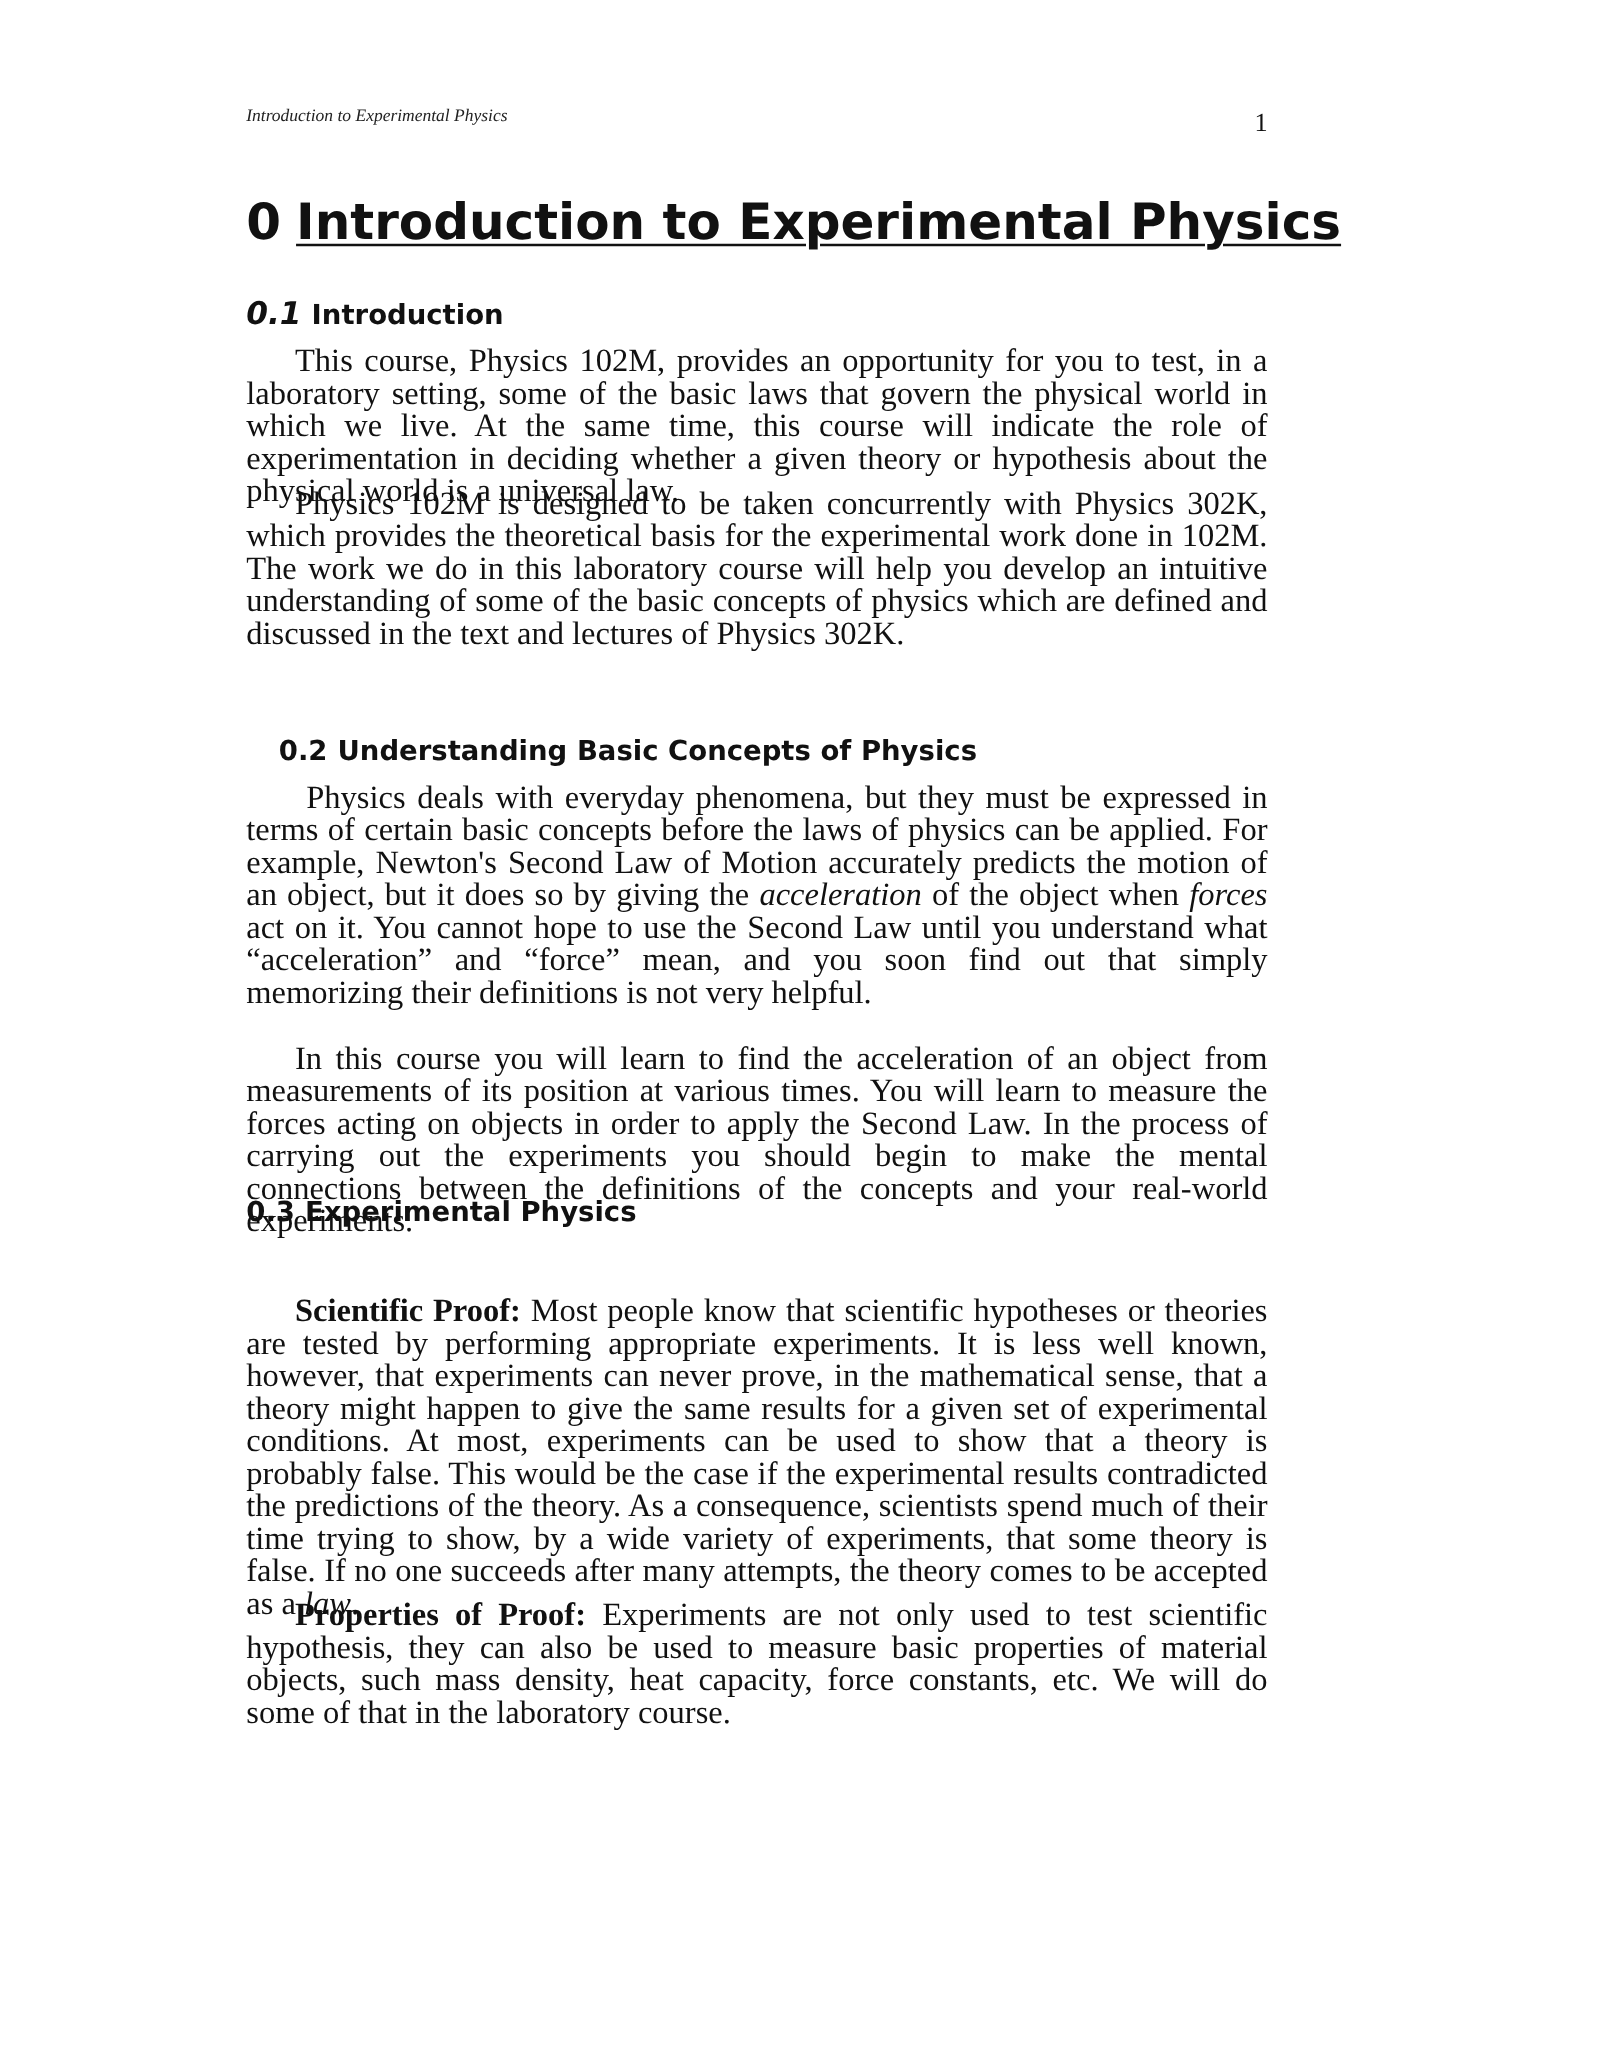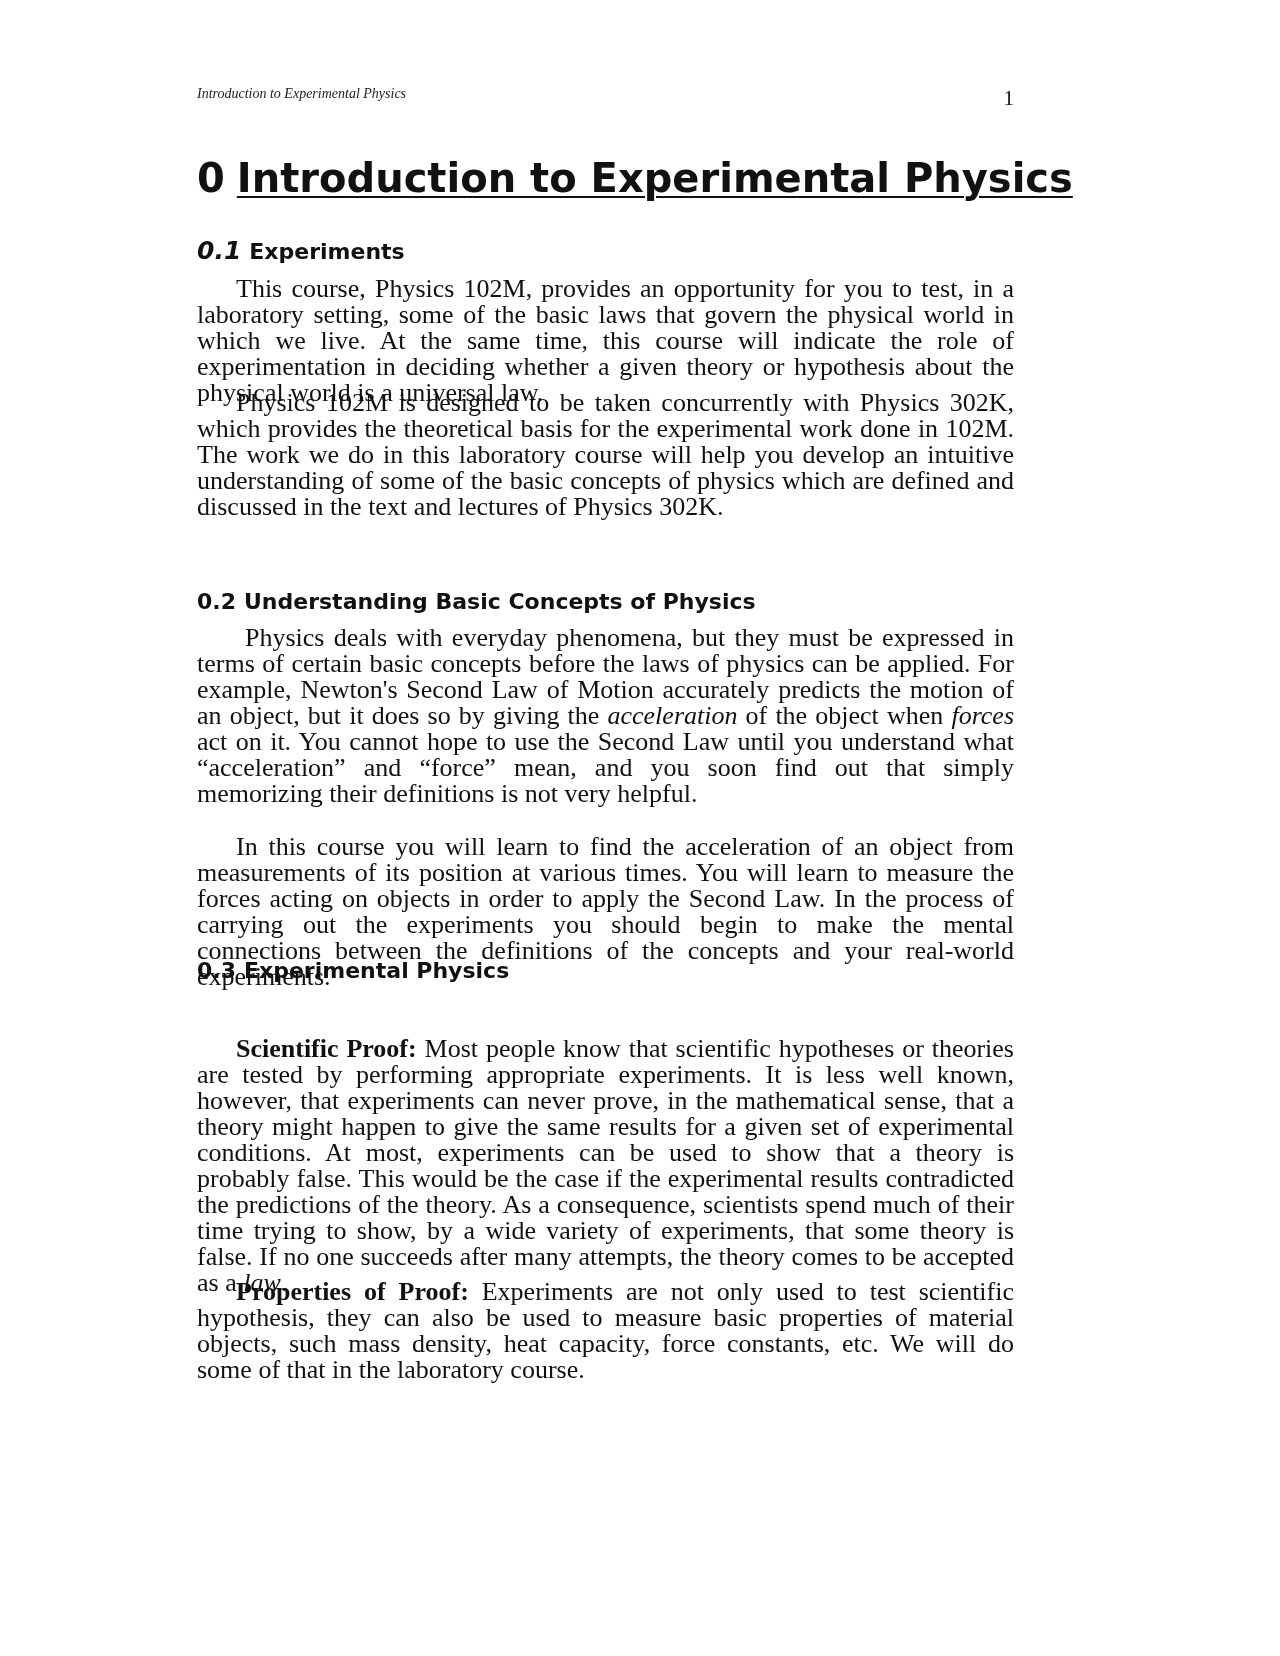--- a/index.html
+++ b/index.html
@@ -24,30 +24,30 @@
 <div class="page">
 
   <div class="running-header">Introduction to Experimental Physics</div>
   <div class="page-number">1</div>
 
   <h1 class="chapter-title">
     <span class="num">0</span><span class="txt">Introduction to Experimental Physics</span>
   </h1>
 
   <h2 class="section-title" style="top:236px;">
-    <span class="num italic">0.1</span><span>Experiments</span>
+    <span class="num italic">0.1</span><span>Introduction</span>
   </h2>
   <p class="para" style="top:276px;">
     <span>This course, Physics 102M, provides an opportunity for you to test, in a laboratory setting, some of the basic laws that govern the physical world in which we live. At the same time, this course will indicate the role of experimentation in deciding whether a given theory or hypothesis about the physical world is a universal law.</span>
   </p>
   <p class="para" style="top:390px;font-family:Liberation Serif, serif;">
     <span>Physics 102M is designed to be taken concurrently with Physics 302K, which provides the theoretical basis for the experimental work done in 102M. The work we do in this laboratory course will help you develop an intuitive understanding of some of the basic concepts of physics which are defined and discussed in the text and lectures of Physics 302K.</span>
   </p>
 
-  <h2 class="section-title" style="top:589px;">
+  <h2 class="section-title" style="top:589px;margin-left:26px;">
     <span class="num">0.2</span><span>Understanding Basic Concepts of Physics</span>
   </h2>
   <p class="para extra-indent" style="top:625px;"><span>Physics deals with everyday phenomena, but they must be expressed in terms of certain basic concepts before the laws of physics can be applied. For example, Newton's Second Law of Motion accurately predicts the motion of an object, but it does so by giving the </span><i>acceleration</i><span> of the object when </span><i>forces</i><span> act on it. You cannot hope to use the Second Law until you understand what “acceleration” and “force” mean, and you soon find out that simply memorizing their definitions is not very helpful.</span></p>
   <p class="para" style="top:834px;">
     <span>In this course you will learn to find the acceleration of an object from measurements of its position at various times. You will learn to measure the forces acting on objects in order to apply the Second Law. In the process of carrying out the experiments you should begin to make the mental connections between the definitions of the concepts and your real-world experiments.</span>
   </p>
 
   <h2 class="section-title" style="top:958px;">
     <span class="num">0.3</span><span>Experimental Physics</span>
   </h2>

